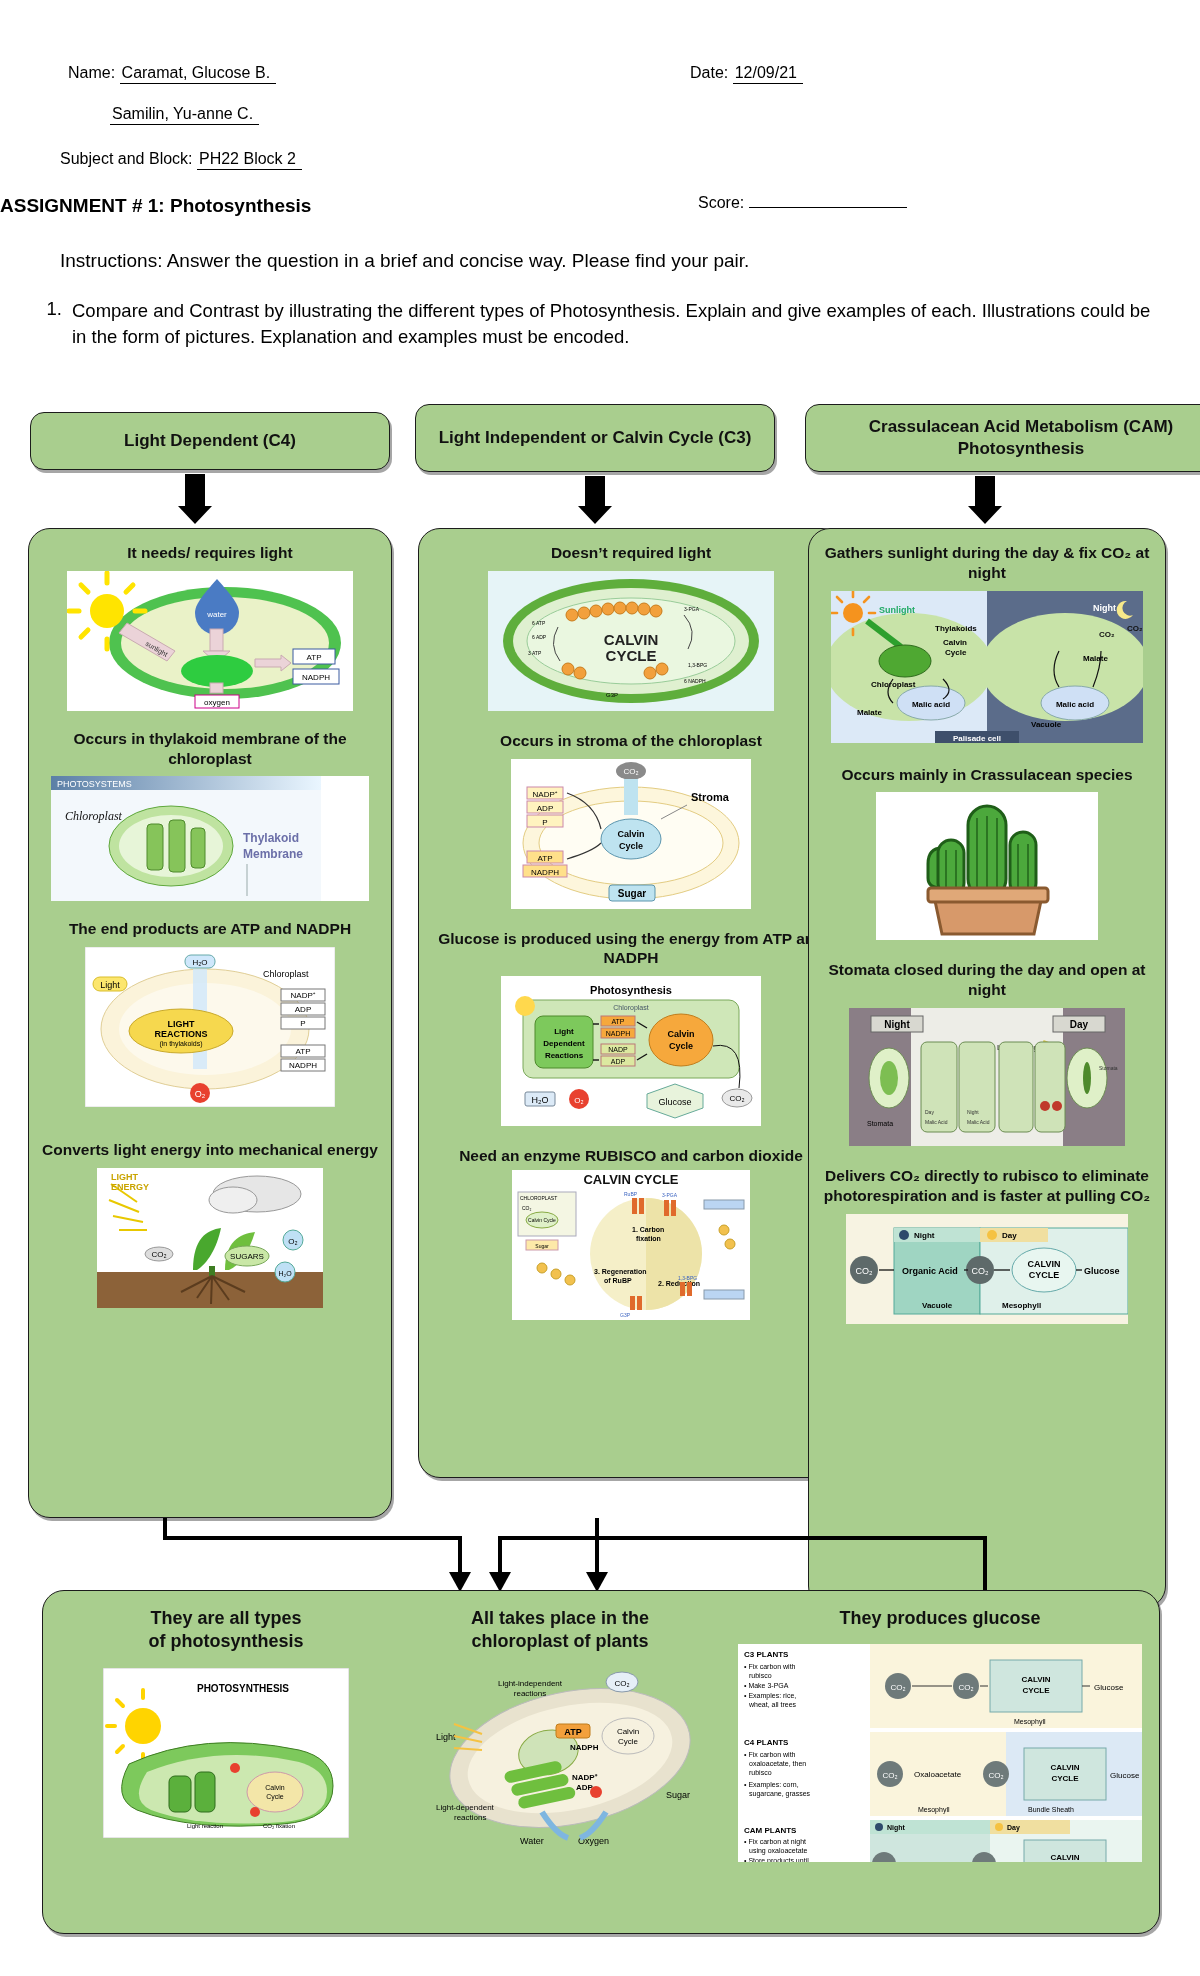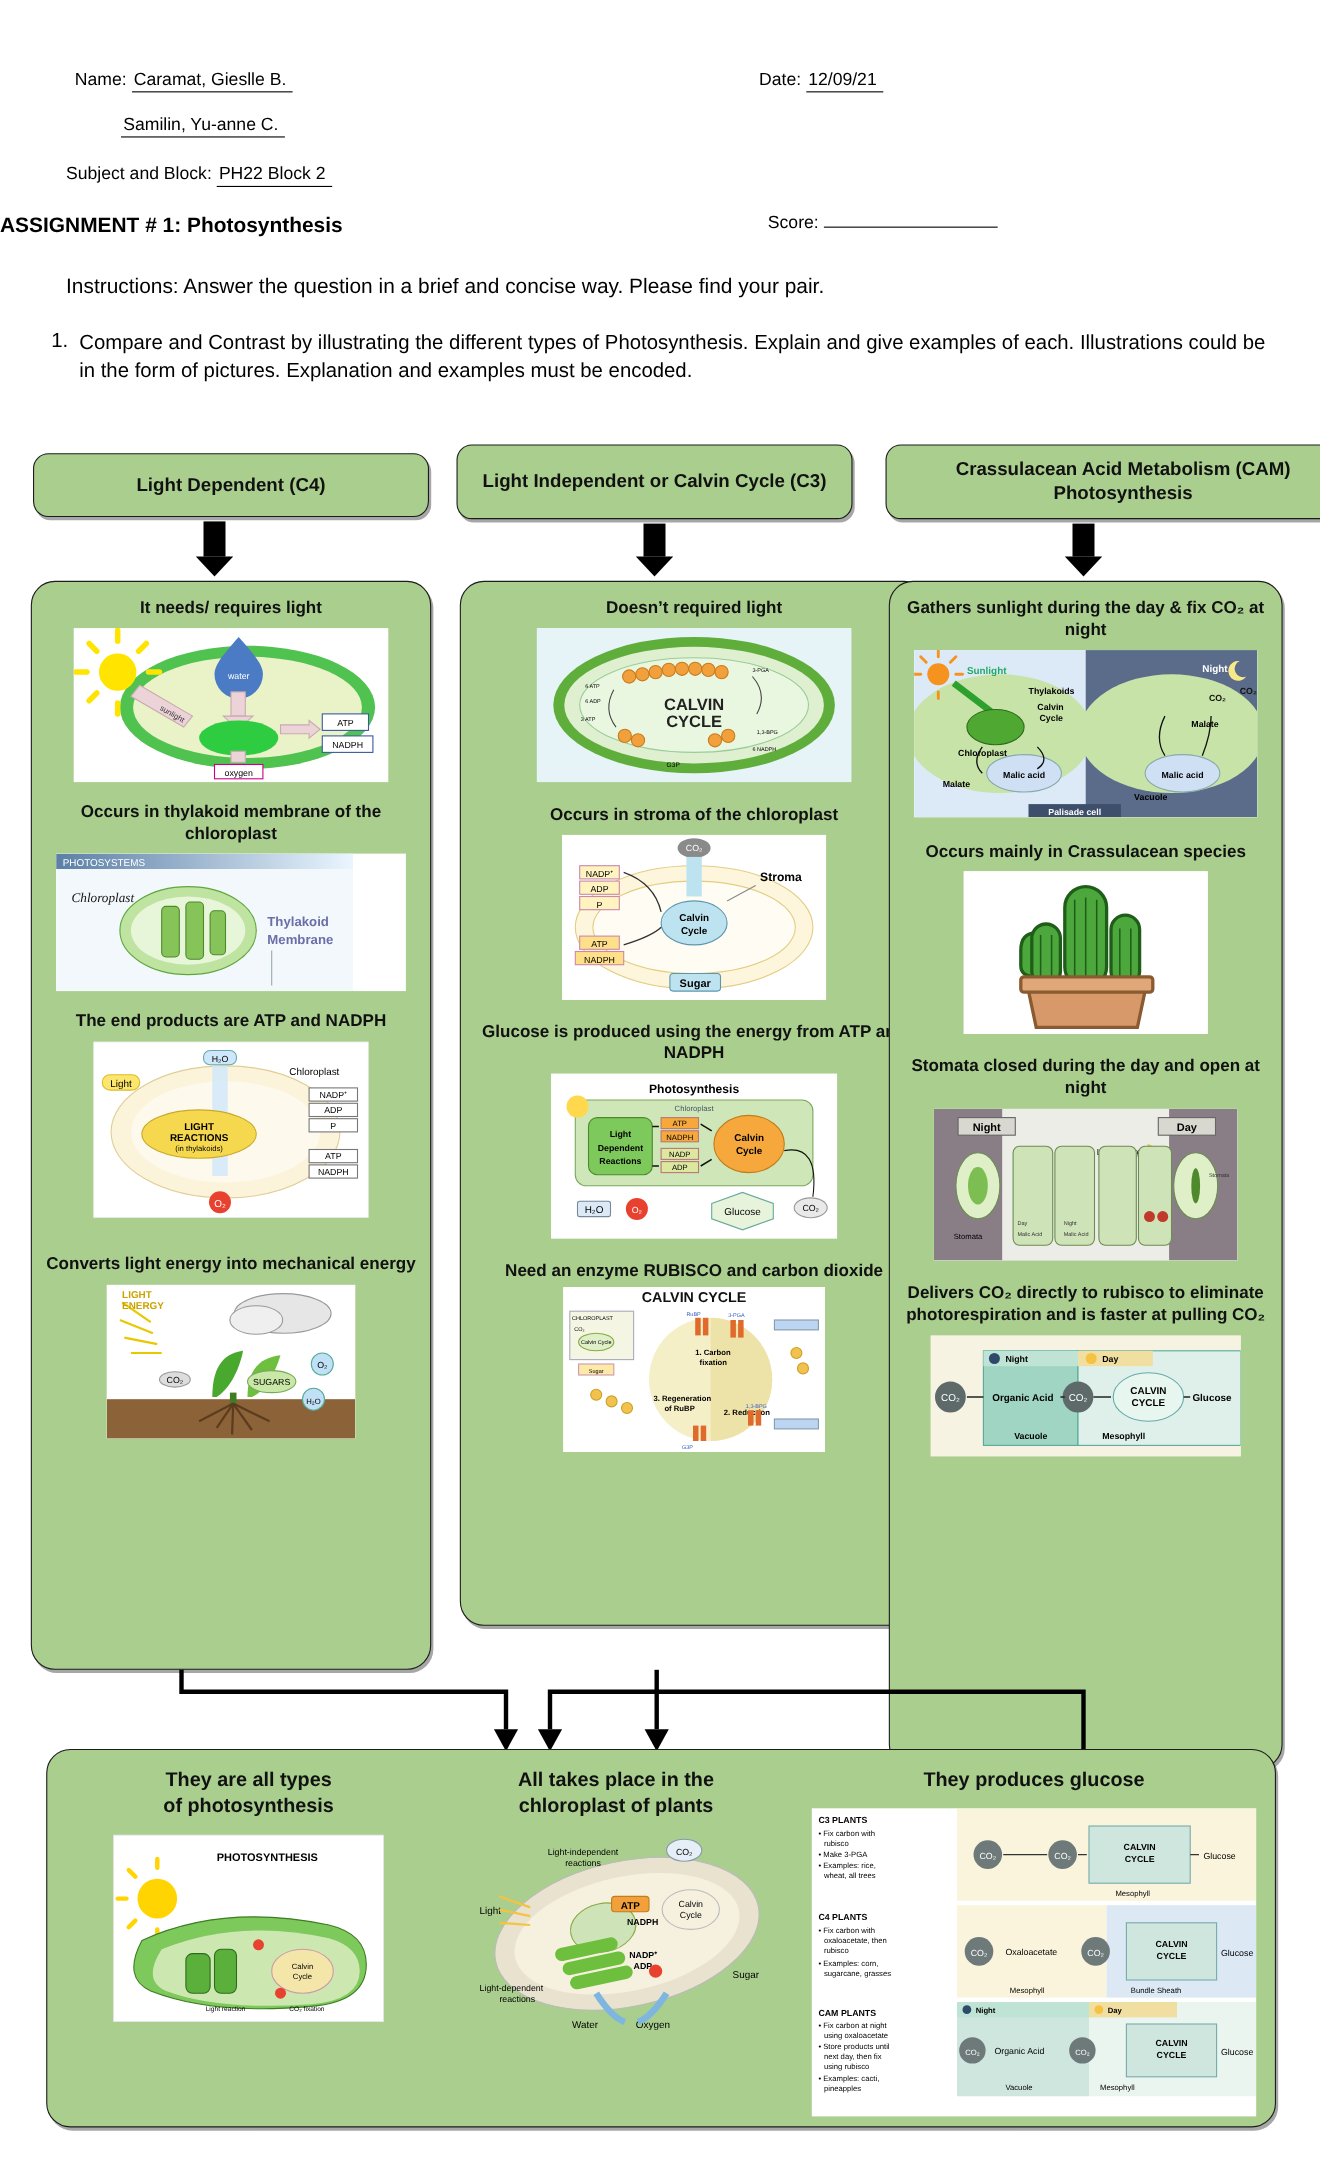--- a/index.html
+++ b/index.html
@@ -65,21 +65,21 @@
 </style>
 </head>
 <body>
 
 <div class="page">
 
   <div class="hdr">
 
     <div class="r-name">
       <span class="lbl">Name:</span>
-      <span class="ul">Caramat, Gieslle B.</span>
+      <span class="ul">Caramat, Glucose B.</span>
     </div>
 
     <div class="r-date">
       <span class="lbl">Date:</span>
       <span class="ul">12/09/21</span>
     </div>
 
     <div class="r-name2">
       <span class="ul">Samilin, Yu-anne C.</span>
     </div>
@@ -647,21 +647,21 @@
           <text x="110" y="182" font-size="9" font-family="Liberation Sans, sans-serif">Water</text>
           <text x="168" y="182" font-size="9" font-family="Liberation Sans, sans-serif">Oxygen</text>
           <path d="M132 150 q14 22 26 26" stroke="#7EB6E0" stroke-width="6" fill="none"></path>
           <path d="M196 150 q-14 22 -26 26" stroke="#7EB6E0" stroke-width="6" fill="none"></path>
         </svg>
       </div>
     </div>
 
     <div style="position:absolute;left:690px;top:16px;width:414px;">
       <div class="botcap">They produces glucose</div>
-      <div class="fig" style="margin:14px auto 0;width:404px;height:280px;background:#fff;">
+      <div class="fig" style="margin:14px auto 0;width:404px;height:218px;background:#fff;">
         <svg viewBox="0 0 404 262" width="404" height="262">
           <rect width="404" height="262" fill="#fff"></rect>
 
           <rect x="0" y="0" width="132" height="84" fill="#fff"></rect>
           <rect x="132" y="0" width="272" height="84" fill="#FAF4DC"></rect>
           <text x="6" y="13" font-size="8" font-weight="bold" font-family="Liberation Sans, sans-serif">C3 PLANTS</text>
           <text x="6" y="25" font-size="7" font-family="Liberation Sans, sans-serif">• Fix carbon with</text>
           <text x="11" y="34" font-size="7" font-family="Liberation Sans, sans-serif">rubisco</text>
           <text x="6" y="44" font-size="7" font-family="Liberation Sans, sans-serif">• Make 3-PGA</text>
           <text x="6" y="54" font-size="7" font-family="Liberation Sans, sans-serif">• Examples: rice,</text>

